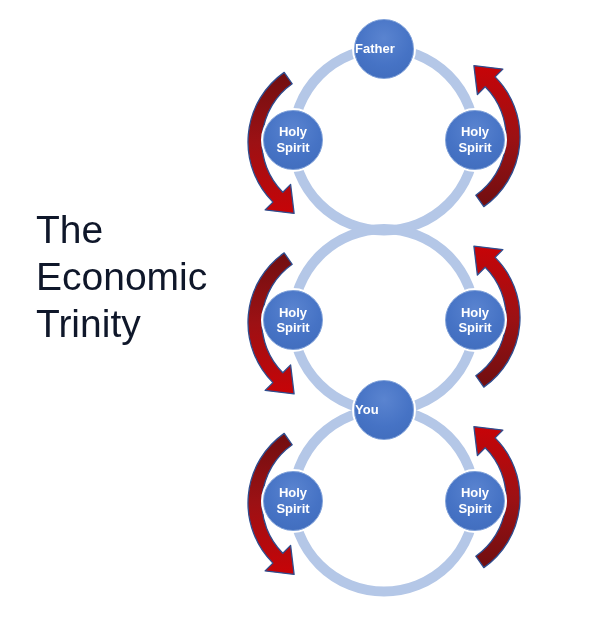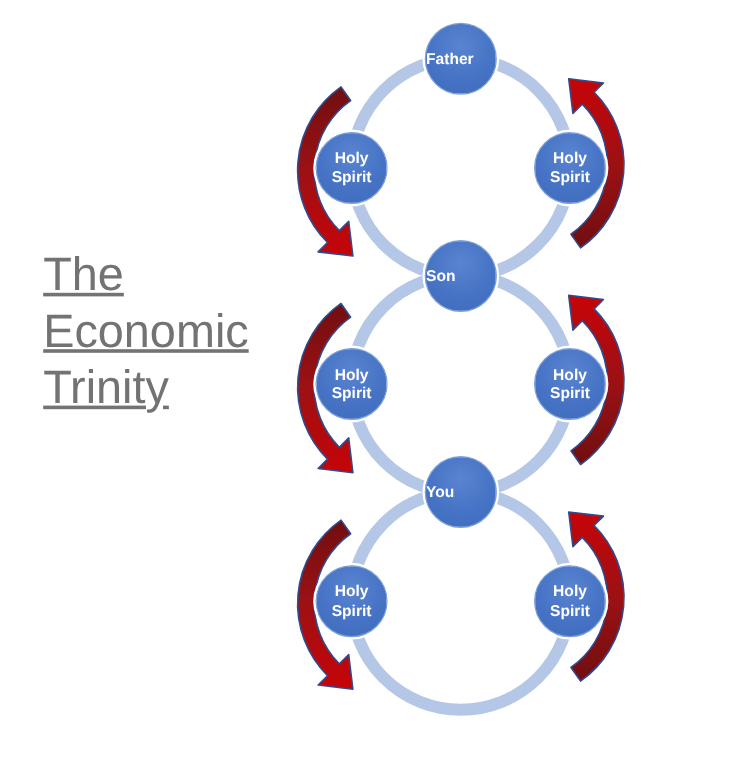--- a/index.html
+++ b/index.html
@@ -11,23 +11,22 @@
     overflow: hidden;
     font-family: "Liberation Sans", sans-serif;
   }
   .title {
     position: absolute;
     left: 36px;
     top: 207px;
     width: 215px;
     font-size: 39px;
     line-height: 1.2;
-    color: #737373;
+    color: #0f172a;
     letter-spacing: 0px;
-    text-decoration: underline;
   }
   .diagram-svg {
     position: absolute;
     left: 0;
     top: 0;
   }
   .ring {
     fill: none;
     stroke: #b4c7e7;
     stroke-width: 10;
@@ -86,23 +85,20 @@
 
   <div class="node" style="left:384px; top:48.5px">
     <span>Father</span>
   </div>
   <div class="node" style="left:293px; top:139.5px">
     <span>Holy Spirit</span>
   </div>
   <div class="node" style="left:475px; top:139.5px">
     <span>Holy Spirit</span>
   </div>
-  <div class="node" style="left:384px; top:230px">
-    <span>Son</span>
-  </div>
   <div class="node" style="left:293px; top:320px">
     <span>Holy Spirit</span>
   </div>
   <div class="node" style="left:475px; top:320px">
     <span>Holy Spirit</span>
   </div>
   <div class="node" style="left:384px; top:410px">
     <span>You</span>
   </div>
   <div class="node" style="left:293px; top:500.5px">

